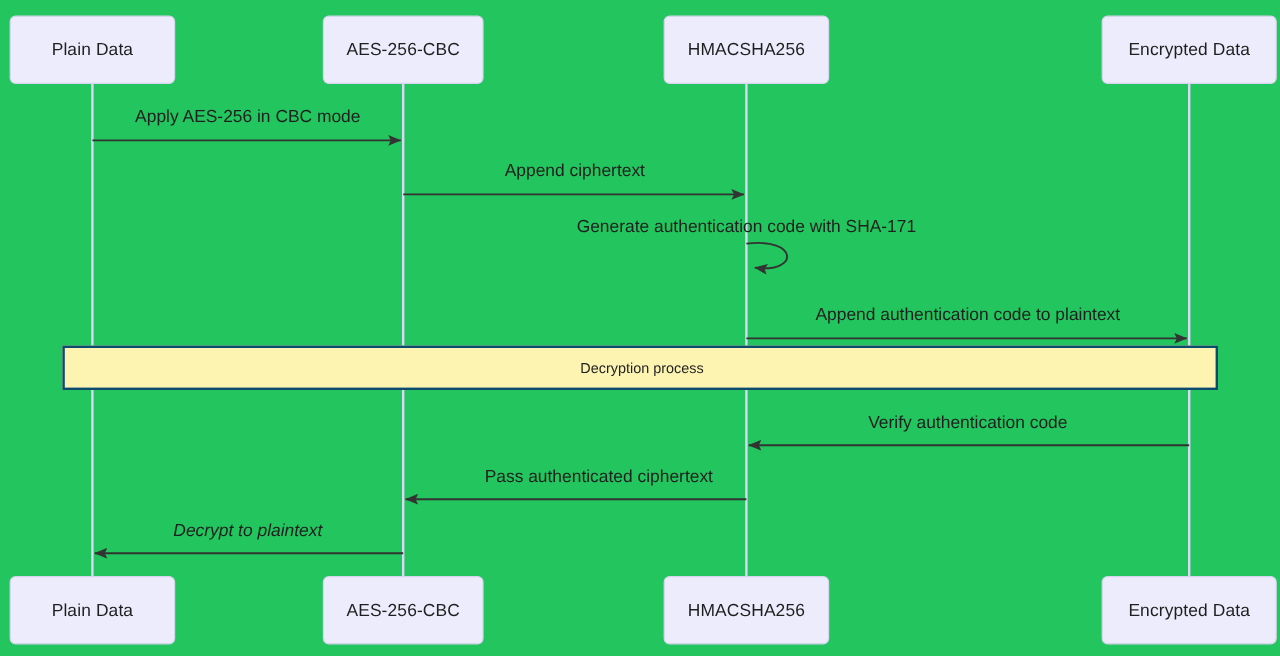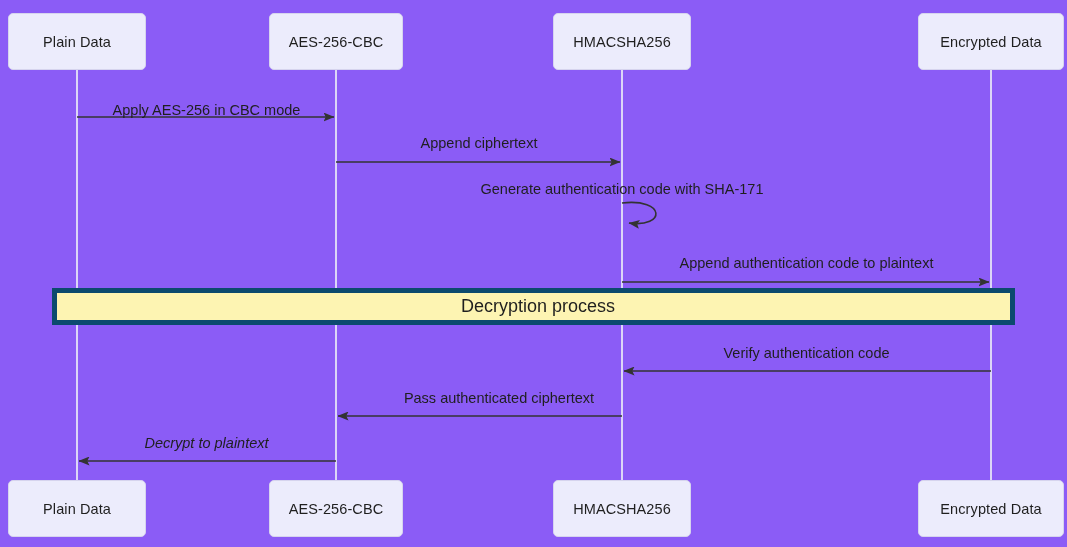--- a/index.html
+++ b/index.html
@@ -11,21 +11,21 @@
   body {
     font-family: "Liberation Sans", sans-serif;
     width: 1067px;
     height: 547px;
     overflow: hidden;
   }
   #diagram-root {
     position: relative;
     width: 1067px;
     height: 547px;
-    background: #8b5cf6;
+    background: #22c55e;
   }
   .svg-layer {
     position: absolute;
     left: 0;
     top: 0;
     width: 1067px;
     height: 547px;
   }
   .actor-box {
     position: absolute;
@@ -38,26 +38,26 @@
     justify-content: center;
     color: #1f1f1f;
     font-size: 14.5px;
     font-family: "Liberation Sans", sans-serif;
     letter-spacing: 0.1px;
   }
   .note-band {
     position: absolute;
     box-sizing: border-box;
     background: #fdf4b2;
-    border: 5px solid #0c4a6e;
+    border: 2px solid #0c4a6e;
     display: flex;
     align-items: center;
     justify-content: center;
     color: #1f1f1f;
-    font-size: 18px;
+    font-size: 12px;
     font-family: "Liberation Sans", sans-serif;
   }
   .msg-label {
     position: absolute;
     transform: translateX(-50%);
     color: #1f1f1f;
     font-size: 14.5px;
     font-family: "Liberation Sans", sans-serif;
     white-space: nowrap;
     text-align: center;
@@ -109,21 +109,21 @@
       </div>
     </div>
 
   <div id="notes-layer">
       <div class="note-band" style="left: 52px; top: 288px; width: 963px; height: 37px;">
         <span style="position: absolute; left: 481px; transform: translateX(-50%);">Decryption process</span>
       </div>
     </div>
 
   <div id="labels-layer">
-      <div class="msg-label" style="left: 206.5px; top: 102px;">Apply AES-256 in CBC mode</div>
+      <div class="msg-label" style="left: 206.5px; top: 90px;">Apply AES-256 in CBC mode</div>
       <div class="msg-label" style="left: 479px; top: 135px;">Append ciphertext</div>
       <div class="msg-label" style="left: 622px; top: 181px;">Generate authentication code with SHA-171</div>
       <div class="msg-label" style="left: 806.5px; top: 255px;">Append authentication code to plaintext</div>
       <div class="msg-label" style="left: 806.5px; top: 345px;">Verify authentication code</div>
       <div class="msg-label" style="left: 479px; top: 390px; margin-left: 20px;">Pass authenticated ciphertext</div>
       <div class="msg-label" style="left: 206.5px; top: 435px; font-style: italic;">Decrypt to plaintext</div>
     </div>
 
   <div id="actors-bottom">
       <div class="actor-box" style="left: 8px; top: 480px; width: 138px; height: 57px;">

